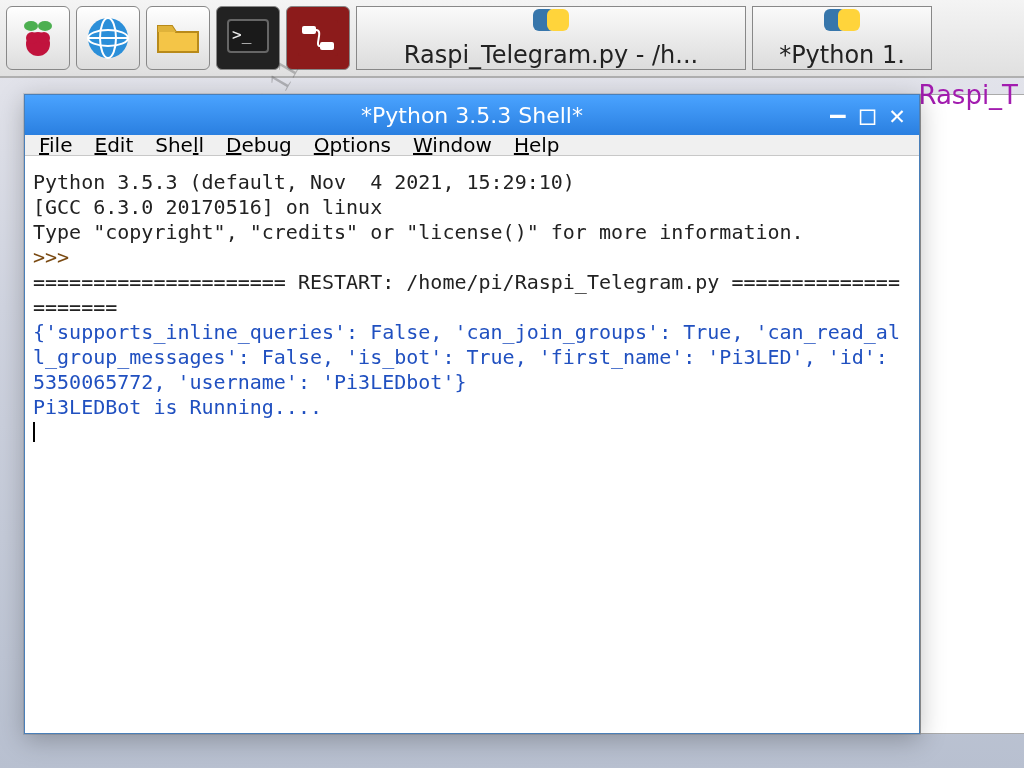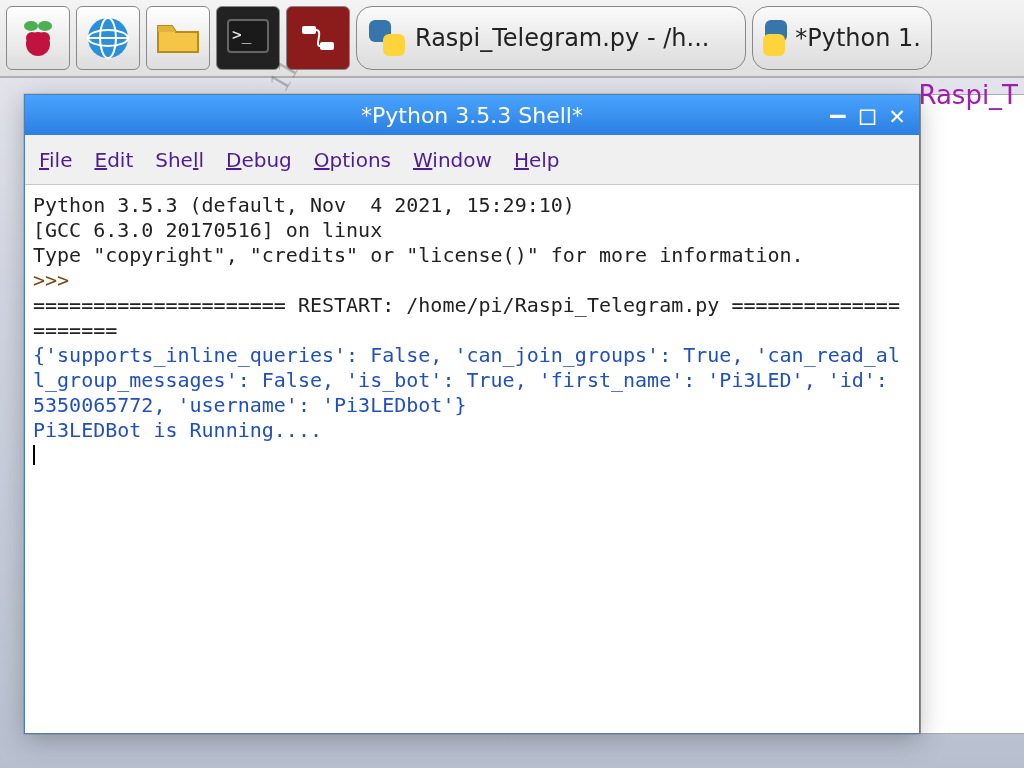--- a/index.html
+++ b/index.html
@@ -28,30 +28,31 @@
     background: linear-gradient(#fff,#ddd);
     display: flex; align-items: center; justify-content: center;
     position: relative;
     cursor: pointer;
   }
   .launcher svg { width: 48px; height: 48px; }
   .task-btn {
     height: 64px;
     min-width: 60px;
     border: 1px solid #888;
-    border-radius: 16px;
+    border-radius: 0;
     background: linear-gradient(#fafafa,#dcdcdc);
     display: flex; align-items: center;
     padding: 0 10px;
     gap: 8px;
     font-size: 24px;
     color: #222;
     cursor: pointer;
     overflow: hidden;
     white-space: nowrap;
+    flex-direction: column;
   }
   .task-btn .py-icon { width:40px;height:40px;position:relative; }
   .py-icon::before, .py-icon::after{
     content:"";position:absolute;width:22px;height:22px;border-radius:6px;
   }
   .py-icon::before{background:#3776ab;top:2px;left:2px;}
   .py-icon::after{background:#ffd43b;bottom:2px;right:2px;}
 
   .spacer-text {
     position: absolute;
@@ -88,37 +89,37 @@
   }
   .win-ctrls {
     margin-left: auto;
     display: flex; gap: 14px; padding-right: 14px;
     font-family: "DejaVu Sans Mono", monospace;
     font-size: 26px;
     font-weight: bold;
   }
   .win-ctrl { cursor: pointer; line-height: 1; }
   .menubar {
-    height: 50px;
+    height: 21px;
     background: #f0f0f0;
     border-bottom: 1px solid #c8c8c8;
     display: flex;
     align-items: center;
     gap: 22px;
     padding: 0 14px;
     font-size: 20px;
-    color: #4c1d95;
+    color: #000000;
   }
   .menu-item { cursor: pointer; }
   .menu-item u { text-decoration: underline; }
 
   .shell-body {
     flex: 1;
     overflow: auto;
-    padding: 8px 8px;
+    padding: 14px 8px;
     font-family: "DejaVu Sans Mono","Liberation Mono",monospace;
     font-size: 20px;
     line-height: 1.25;
     color: #222;
     white-space: pre-wrap;
     word-break: break-all;
     background: #fff;
   }
   .c-black  { color: #222; }
   .c-brown  { color: #7a4a12; }

